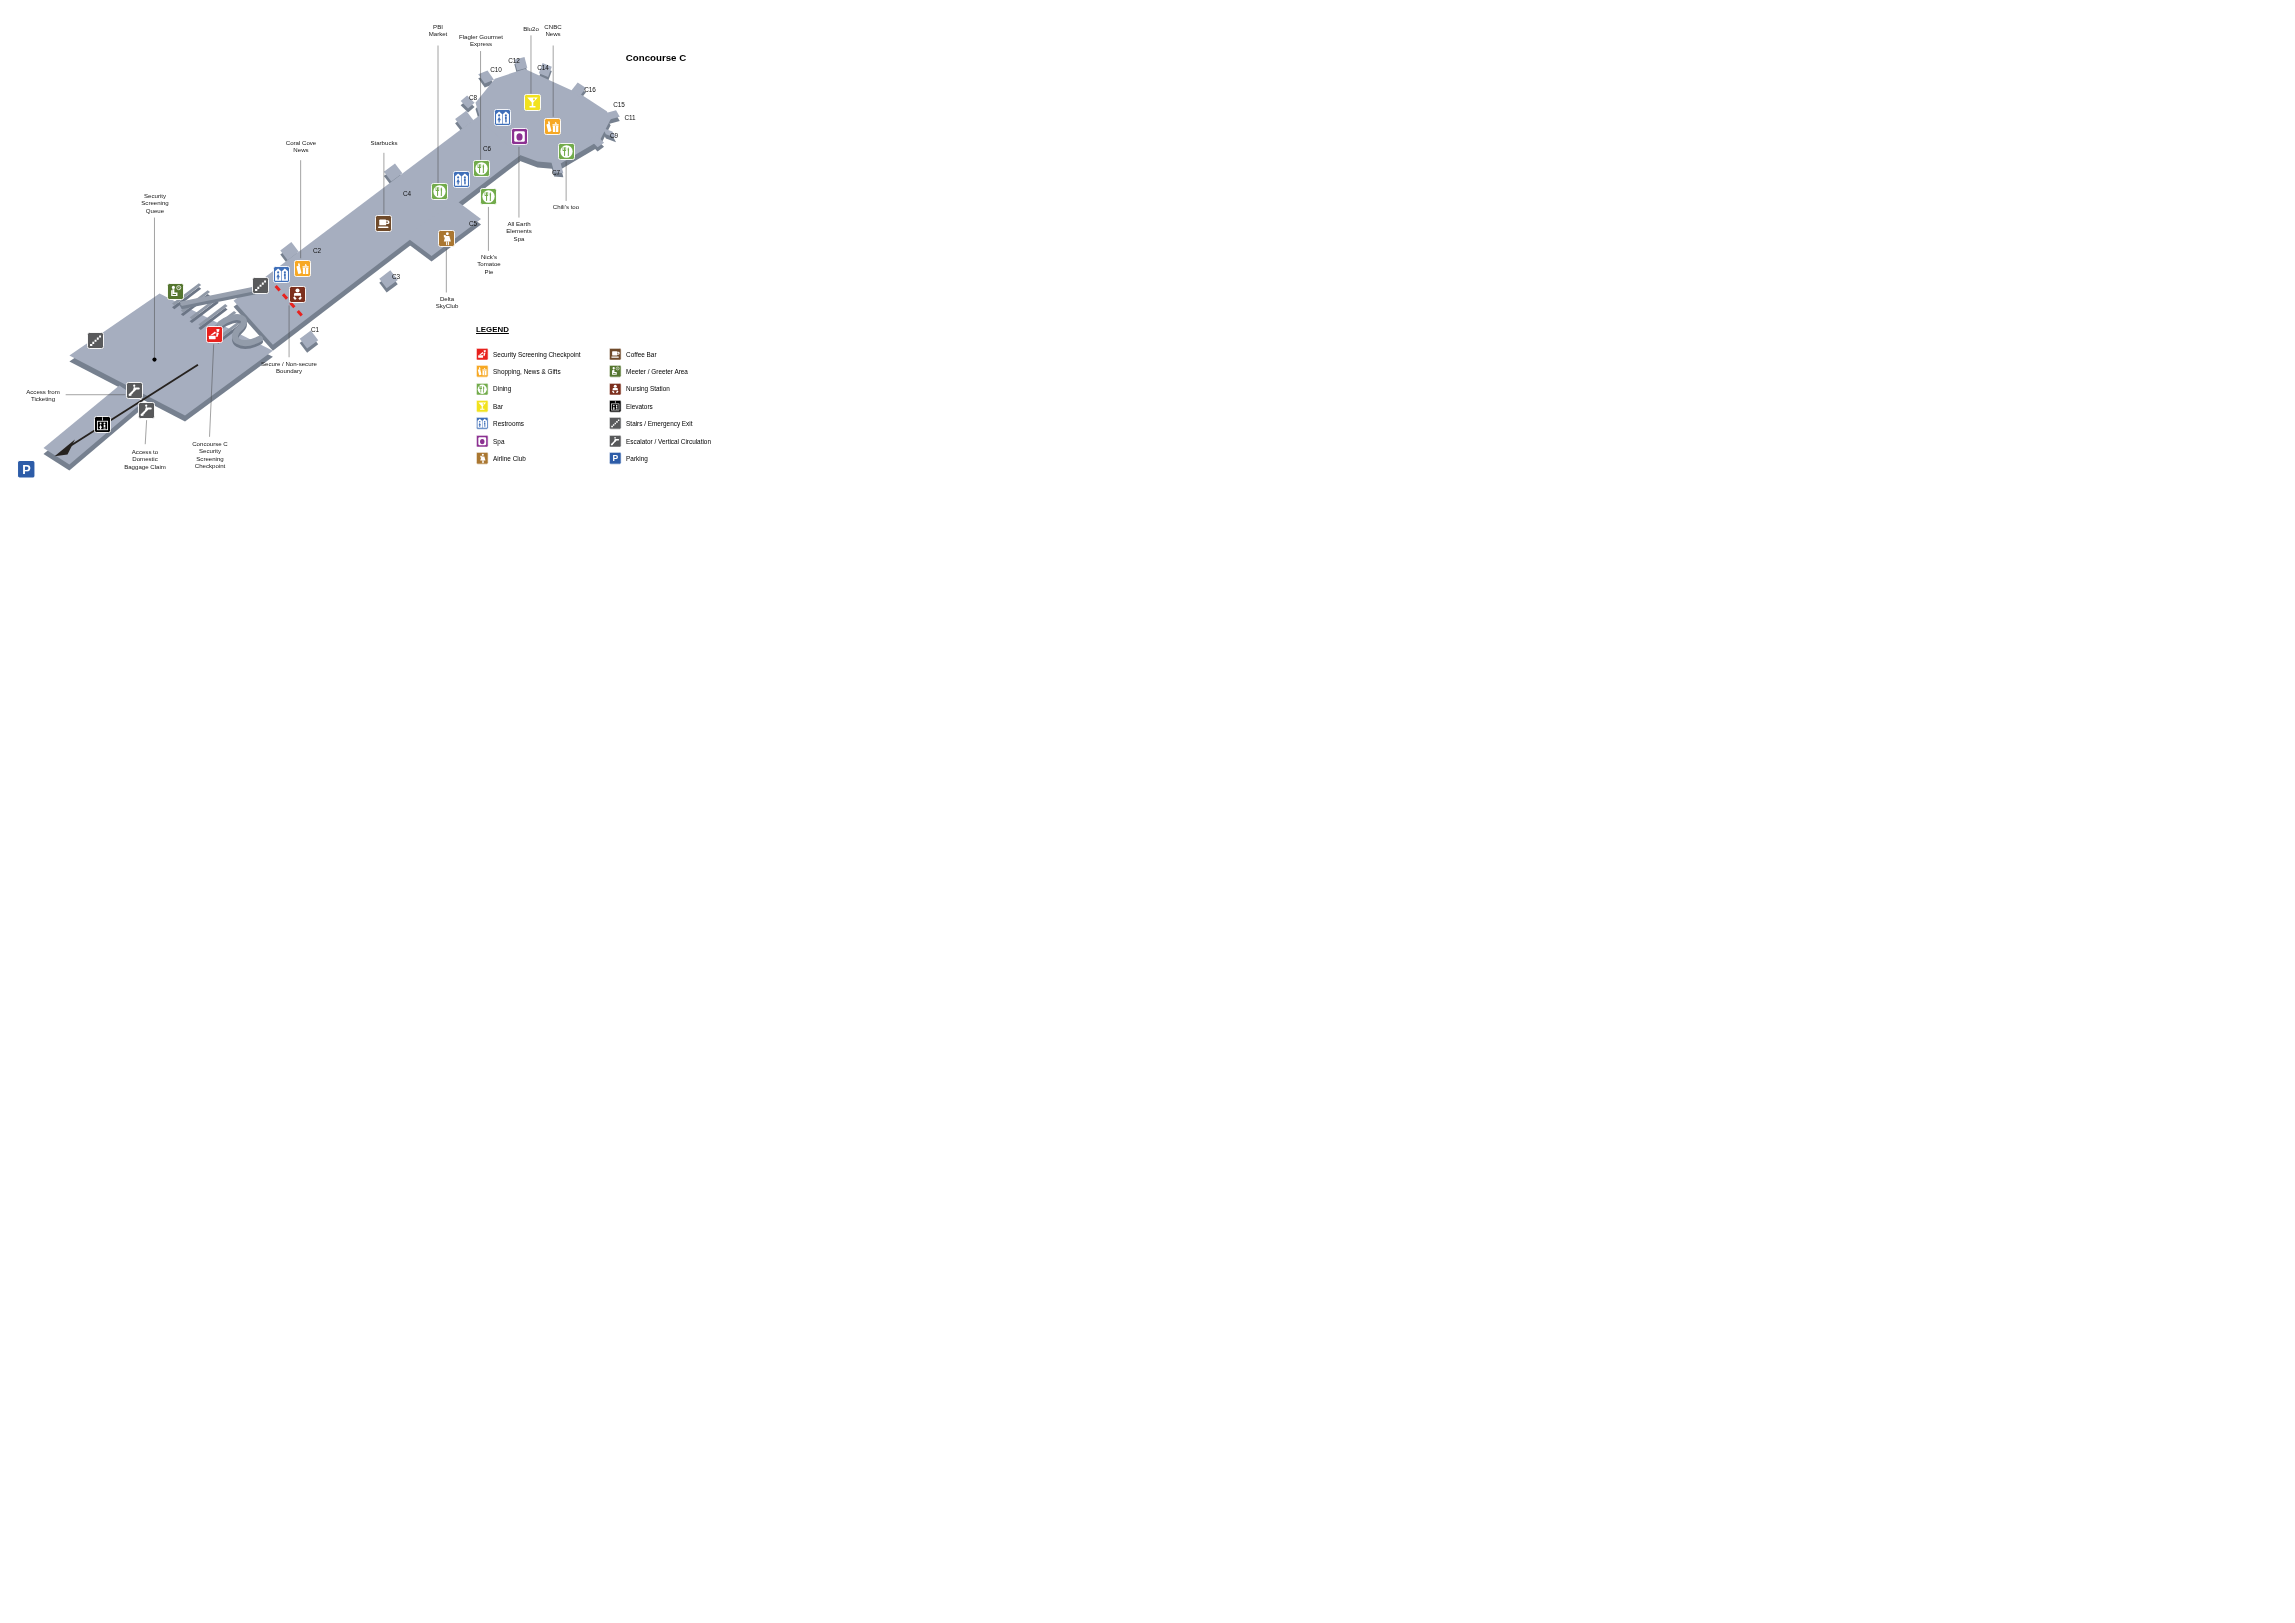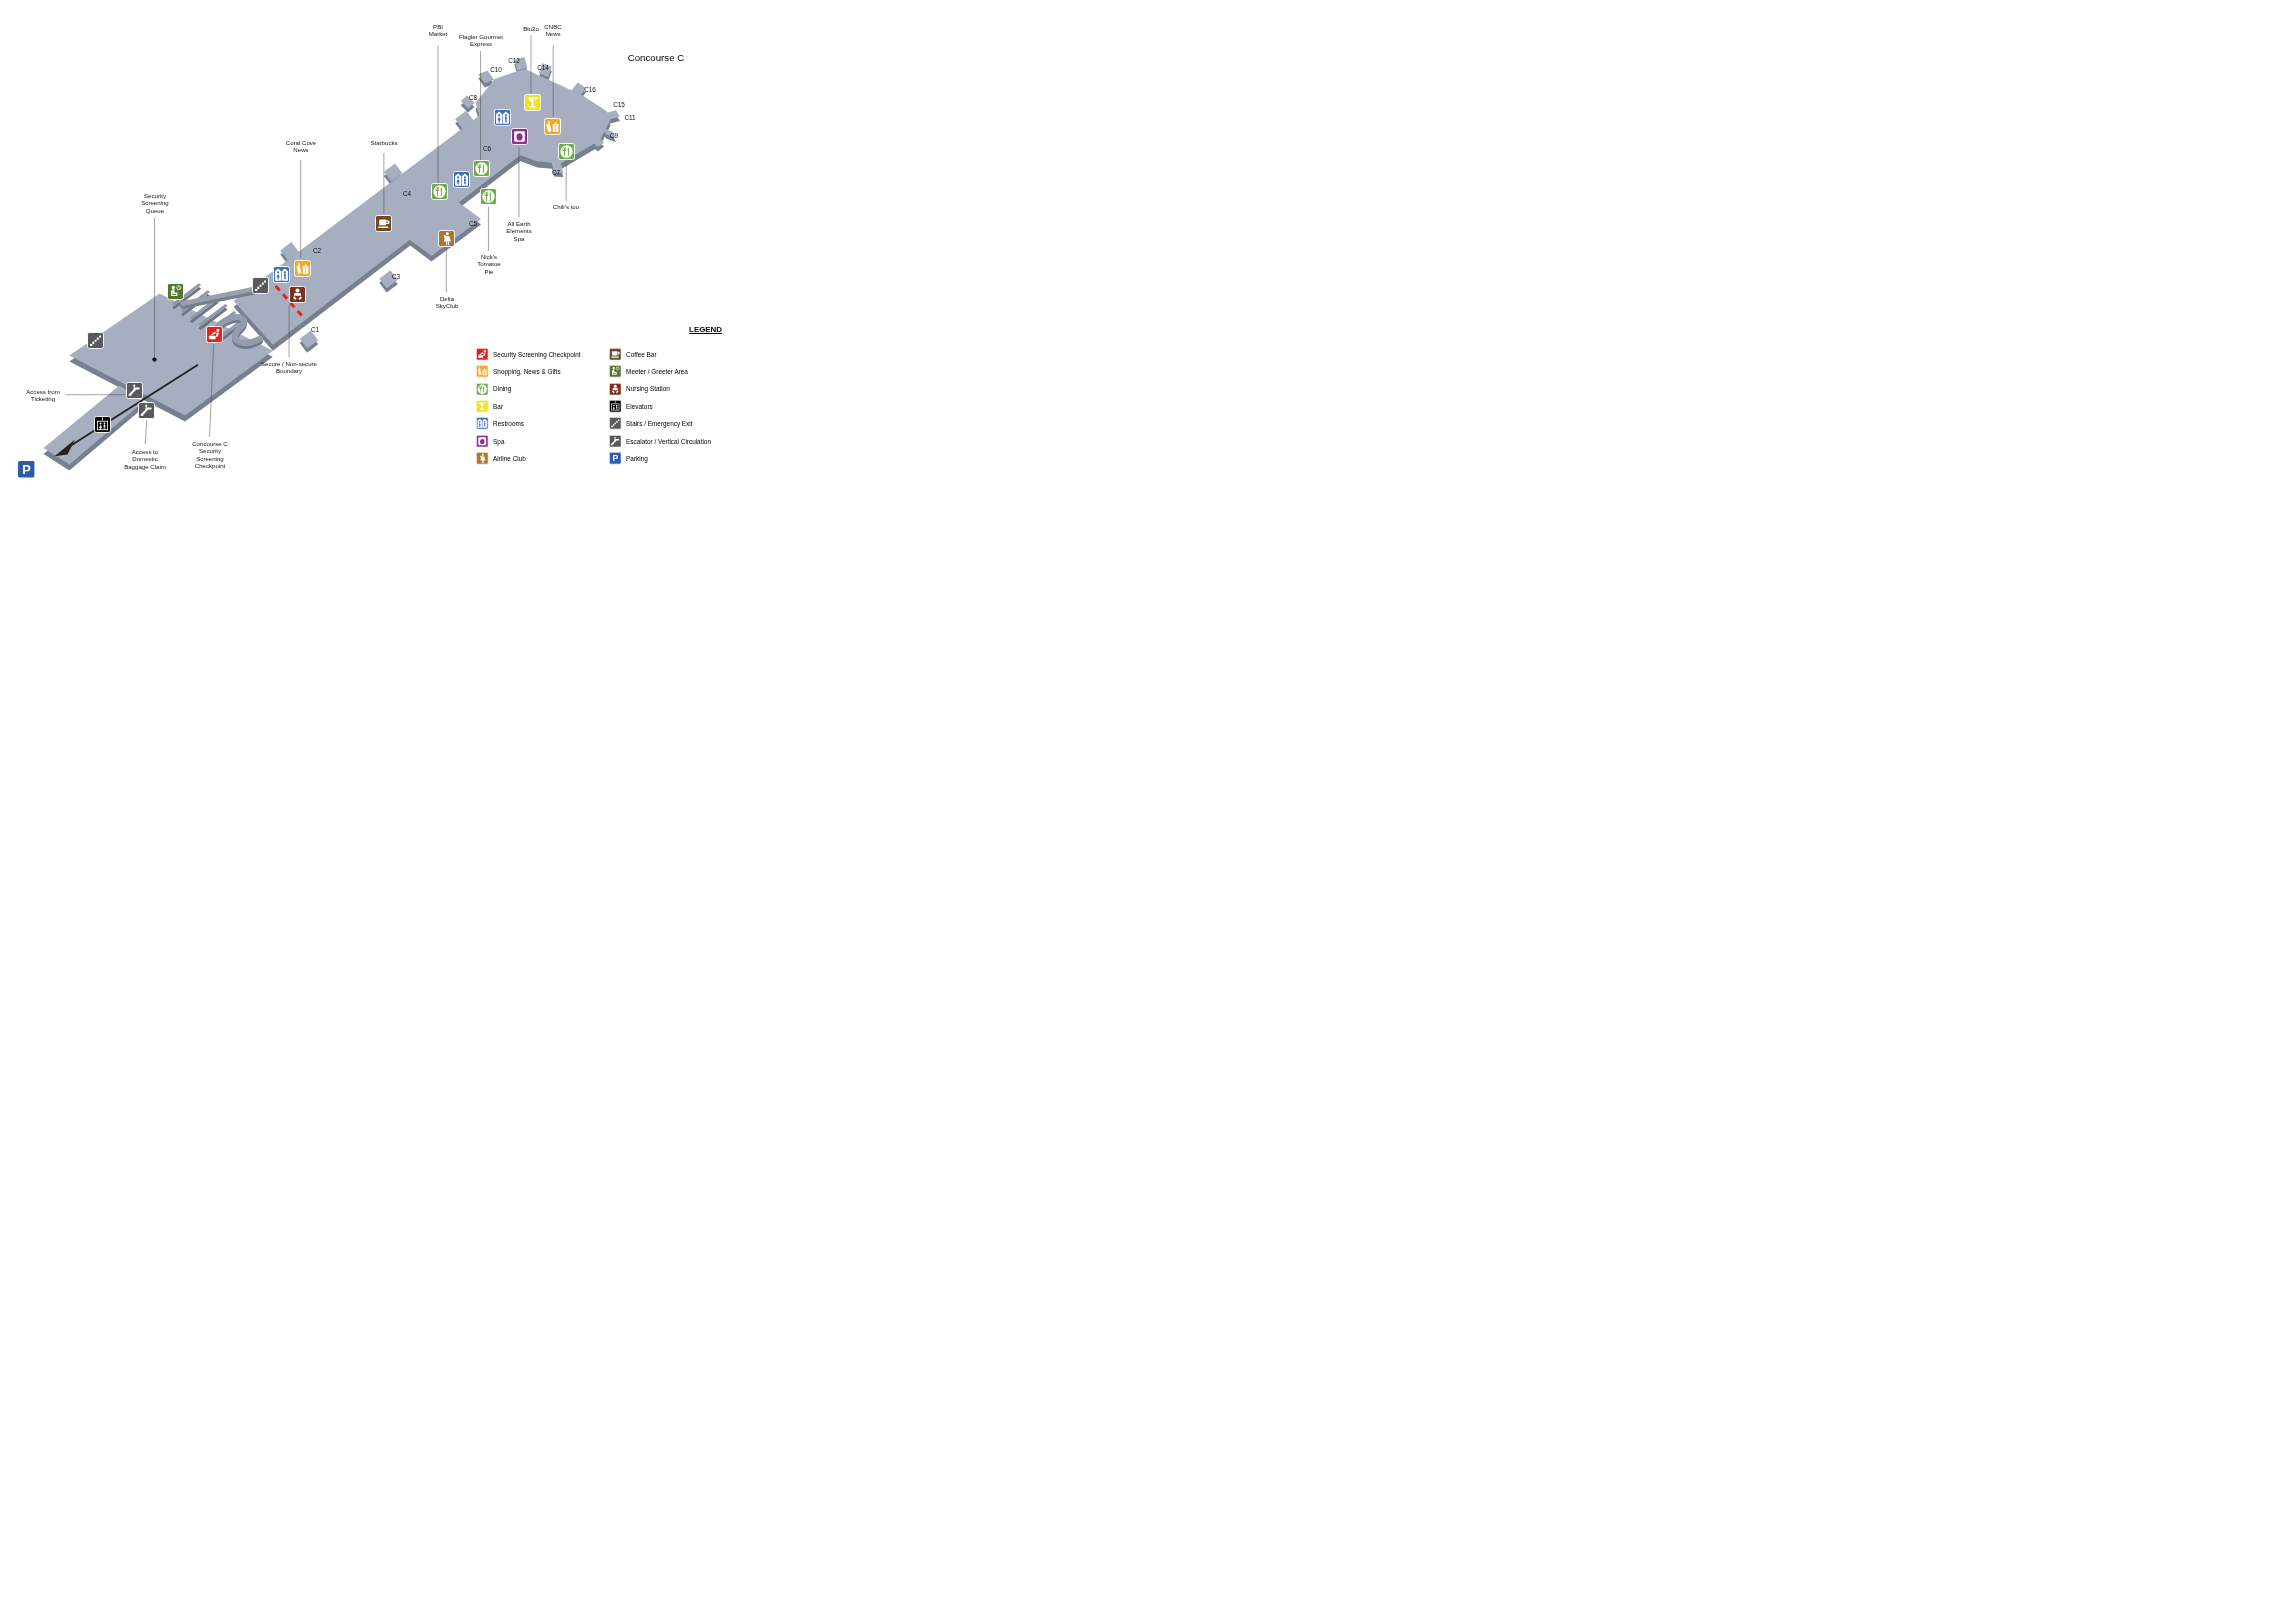--- a/index.html
+++ b/index.html
@@ -5,23 +5,23 @@
   html,body{margin:0;padding:0;background:#fff;}
   .stage{position:relative;width:722px;height:511px;overflow:hidden;
          font-family:"Liberation Sans",sans-serif;background:#fff;}
   .bg{position:absolute;left:0;top:0;}
   .map-label{position:absolute;transform:translateX(-50%);text-align:center;
              white-space:pre-line;font-size:6.1px;line-height:1.22;color:#161616;}
   .gate-label{position:absolute;transform:translate(-50%,-50%);font-size:6.4px;color:#111;}
   .marker{position:absolute;}
   .marker svg{display:block;width:100%;height:100%;}
   .page-title{position:absolute;left:656px;top:52px;transform:translateX(-50%);
-              font-size:9.7px;font-weight:normal;color:#000;white-space:nowrap;}
+              font-size:9.7px;font-weight:bold;color:#000;white-space:nowrap;}
   .legend{position:absolute;left:476px;top:325px;width:246px;}
-  .legend-title{text-align:right;font-size:7.9px;font-weight:bold;text-decoration:underline;color:#000;}
+  .legend-title{text-align:left;font-size:7.9px;font-weight:bold;text-decoration:underline;color:#000;}
   .legend-cols{position:absolute;left:0;top:20.4px;width:100%;display:flex;}
   .legend-col{display:flex;flex-direction:column;}
   .legend-col.left{width:133px;}
   .legend-col.right{width:113px;}
   .legend-row{display:flex;align-items:center;height:17.4px;}
   .legend-icon{width:12.5px;height:12.5px;flex:0 0 12.5px;}
   .legend-icon svg{display:block;width:100%;height:100%;}
   .legend-label{margin-left:4.6px;font-size:6.4px;color:#000;white-space:nowrap;}
 </style>
 </head>

